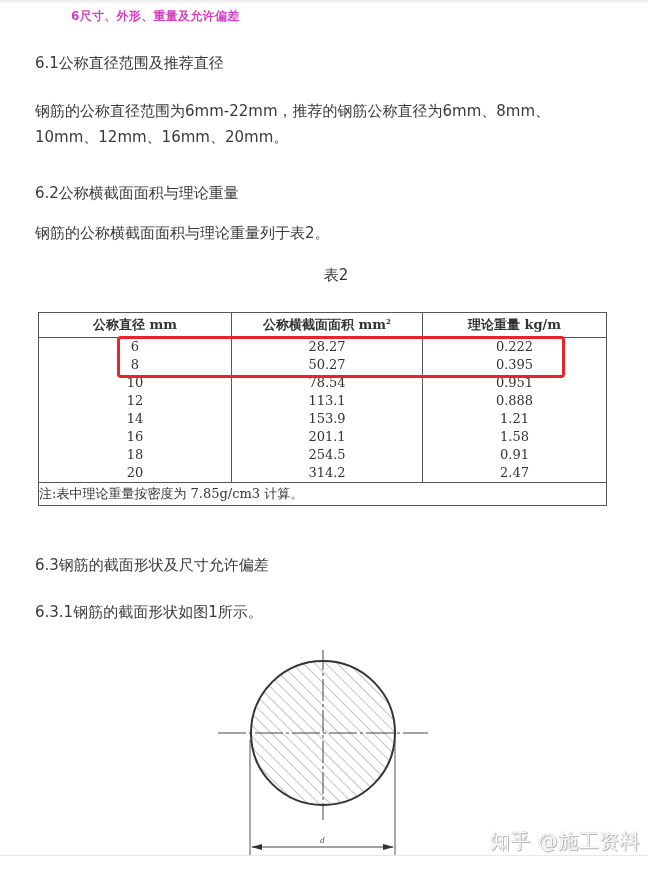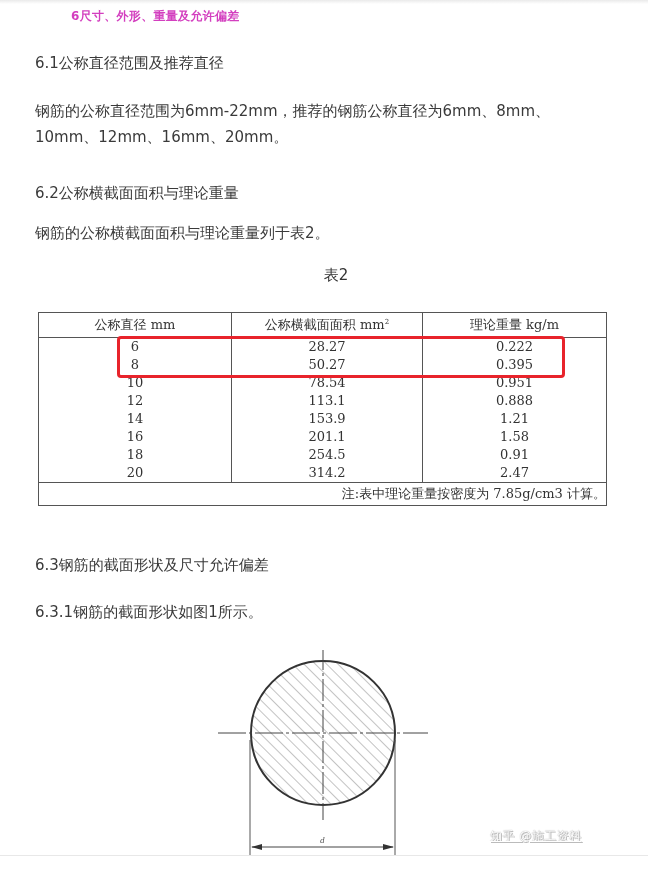--- a/index.html
+++ b/index.html
@@ -6,29 +6,29 @@
   body {
     width: 648px; height: 869px; background: #ffffff; position: relative; overflow: hidden;
     font-family: "DejaVu Sans", "Liberation Sans", sans-serif; color: #333;
   }
   .topline { position: absolute; left: 0; top: 0; width: 648px; height: 4px; background: linear-gradient(#eaeaea, #ffffff); }
   .h-main { position: absolute; left: 35px; top: 8px; font-size: 12px; font-weight: bold; color: #d33fbf; letter-spacing: 0.3px; margin-left: 36px; }
   .p { position: absolute; left: 35px; font-size: 15px; color: #3a3a3a; line-height: 26px; text-align: center; }
   .caption { position: absolute; left: 12px; width: 648px; text-align: center; top: 266px; font-size: 15px; color: #333; }
   .tbl-wrap { position: absolute; left: 38px; top: 312px; width: 569px; }
   table { border-collapse: collapse; width: 569px; font-family: "DejaVu Serif", "Liberation Serif", serif; font-size: 13px; color: #333; border: 1.5px solid #555; }
-  th { font-weight: normal; height: 22px; border-right: 1px solid #555; border-bottom: 1px solid #555; font-size: 13px; margin-top: 20px; }
+  th { font-weight: bold; height: 22px; border-right: 1px solid #555; border-bottom: 1px solid #555; font-size: 13px; margin-top: 20px; }
   td { height: 18px; text-align: center; border-right: 1px solid #555; padding: 0; line-height: 18px; }
   th:last-child, td:last-child { border-right: none; }
-  td.note { text-align: right; padding-left: 8px; border-top: 1px solid #555; height: 22px; font-size: 13px; }
+  td.note { text-align: left; border-top: 1px solid #555; height: 22px; font-size: 13px; }
   sup { font-size: 7px; }
   .hl { position: absolute; left: 79px; top: 24px; width: 442px; height: 36px; border: 3px solid #e8232b; border-radius: 4px; }
   .figure { position: absolute; left: 210px; top: 650px; }
   .sepline { position: absolute; left: 0; top: 855px; width: 648px; height: 1px; background: #e8e8e8; }
-  .wm { position: absolute; left: 490px; top: 828px; font-size: 12px; color: #fff; text-shadow: 0 0 1px #888, 1px 1px 0 #bbb; letter-spacing: 0.5px; text-decoration: underline; }
+  .wm { position: absolute; left: 490px; top: 828px; font-size: 20px; color: #fff; text-shadow: 0 0 1px #888, 1px 1px 0 #bbb; letter-spacing: 0.5px; }
 </style>
 </head>
 <body>
 
 <div class="topline"></div>
 
 <div class="h-main">6尺寸、外形、重量及允许偏差</div>
 
 <div class="p" style="top:50px">6.1公称直径范围及推荐直径</div>
 <div class="p" style="top:98px">钢筋的公称直径范围为6mm-22mm，推荐的钢筋公称直径为6mm、8mm、</div>

